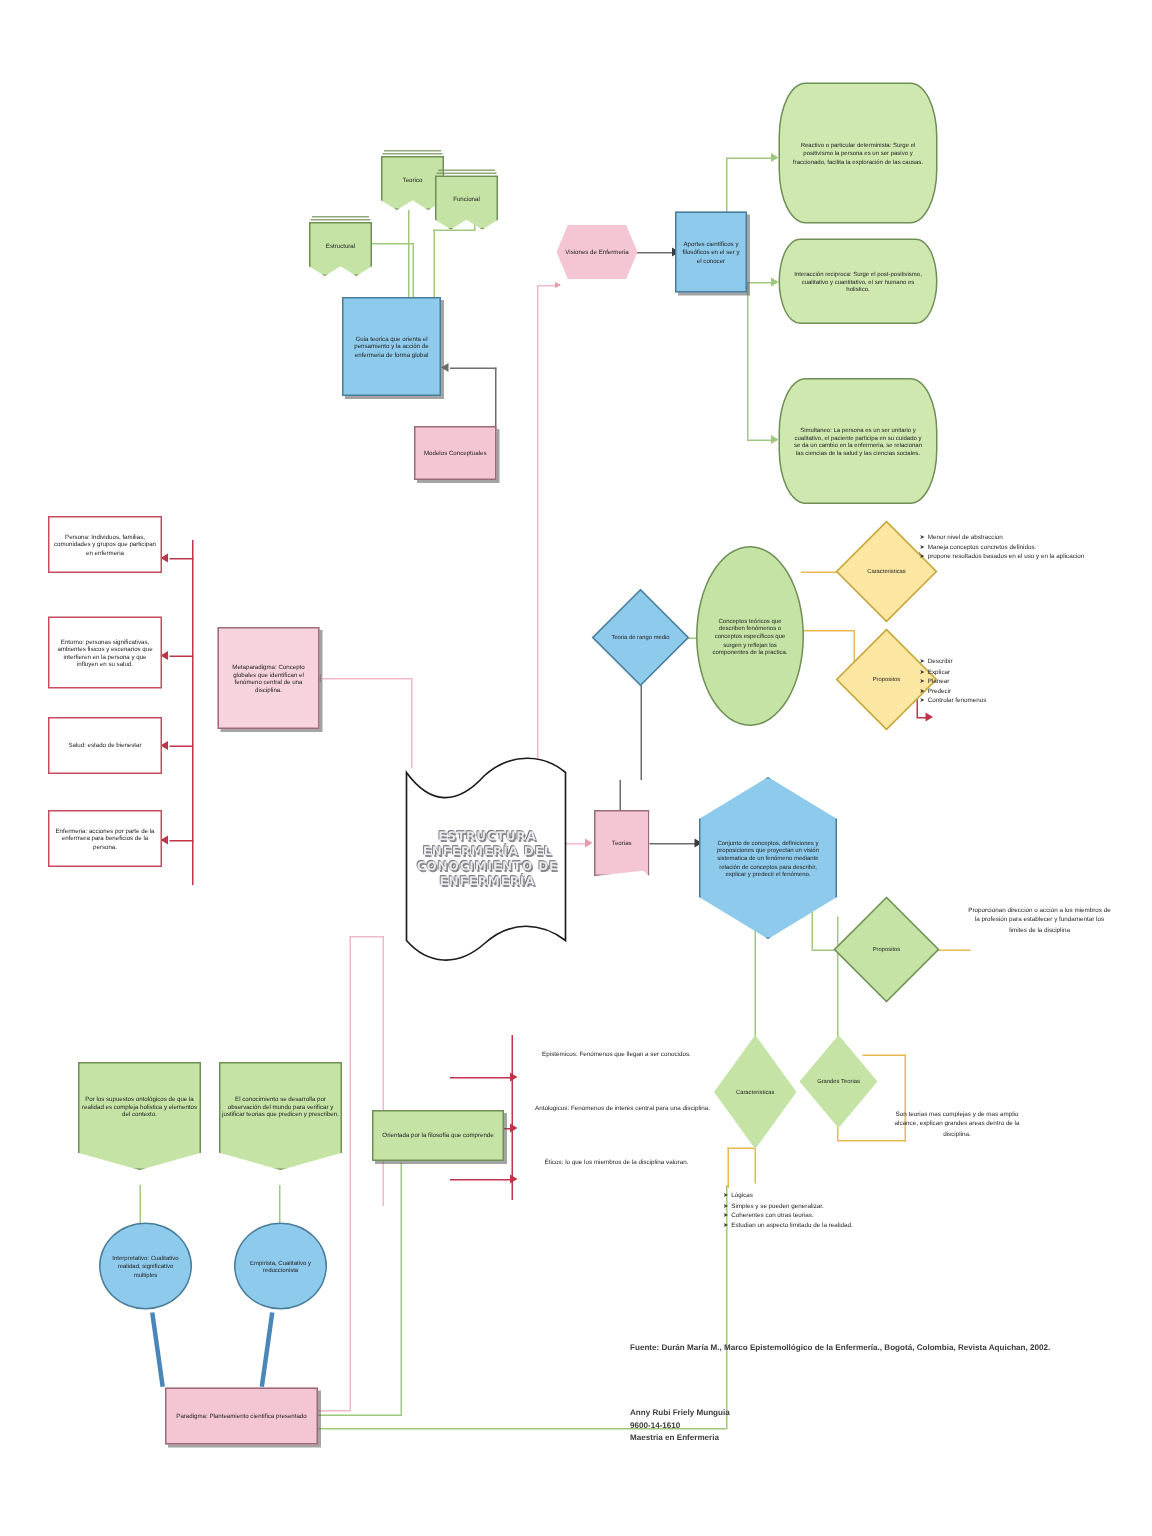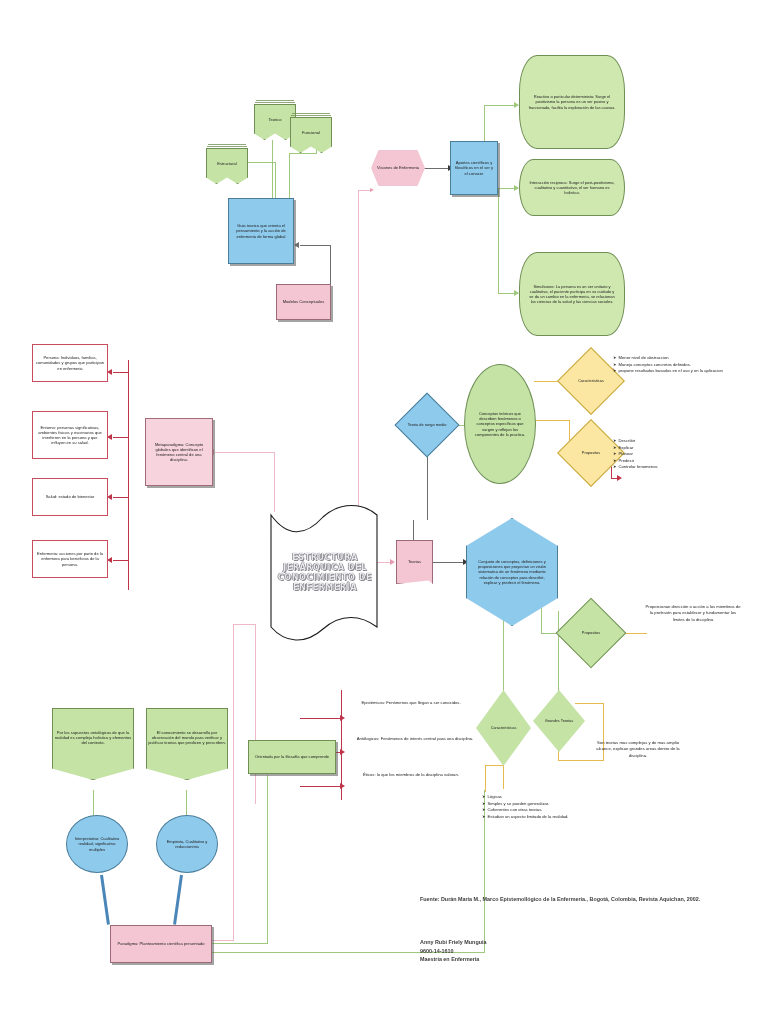--- a/index.html
+++ b/index.html
@@ -285,21 +285,21 @@
     <span>Enfermeria: acciones por parte de la enfermera para beneficios de la persona.</span>
   </div>
 
   <div class="scroll" style="left:265px;top:503px;width:120px;height:138px;">
     <svg viewBox="0 0 120 138" preserveAspectRatio="none">
       <path d="M6,12 C22,34 40,34 58,14 C76,-2 98,0 112,12 L112,124
                C96,112 76,110 58,126 C40,142 20,140 6,124 Z" fill="#ffffff" stroke="#1b1b1b" stroke-width="1.1"></path>
     </svg>
     <div class="title">
       <div>ESTRUCTURA</div>
-      <div>JERÁRQUICA DEL</div>
+      <div>ENFERMERÍA DEL</div>
       <div>CONOCIMIENTO DE</div>
       <div>ENFERMERÍA</div>
     </div>
   </div>
 
   <div class="diamond" style="left:404px;top:402px;width:46px;height:46px;">
     <div class="inner" style="background:#8ecaec;border:1px solid #4a7d99;"></div>
     <span class="txt">Teoria de rango medio</span>
   </div>
 

